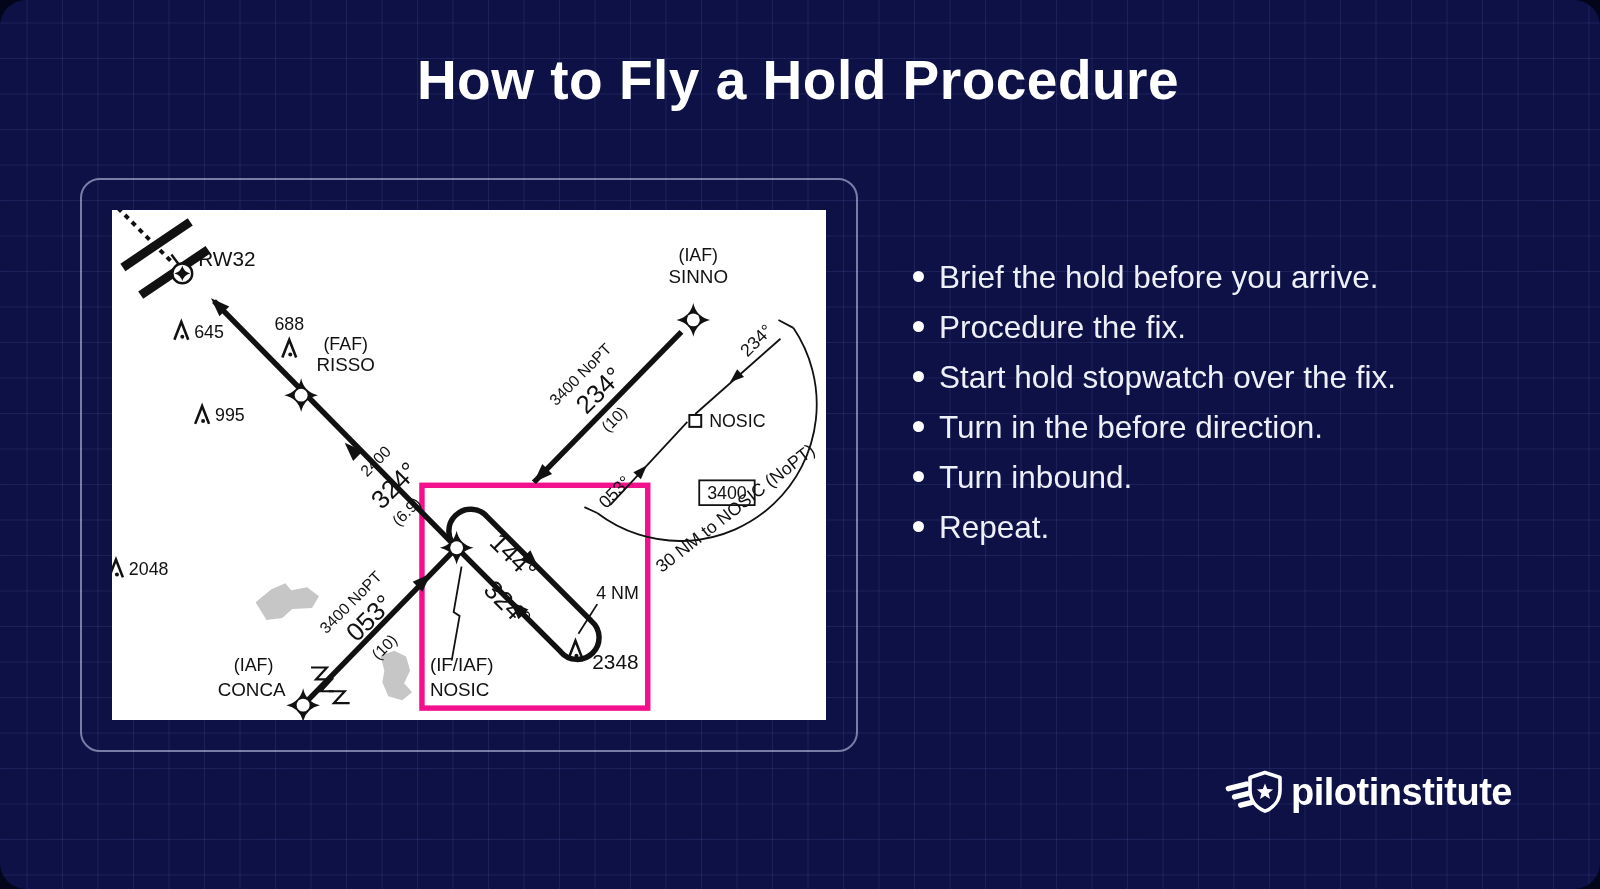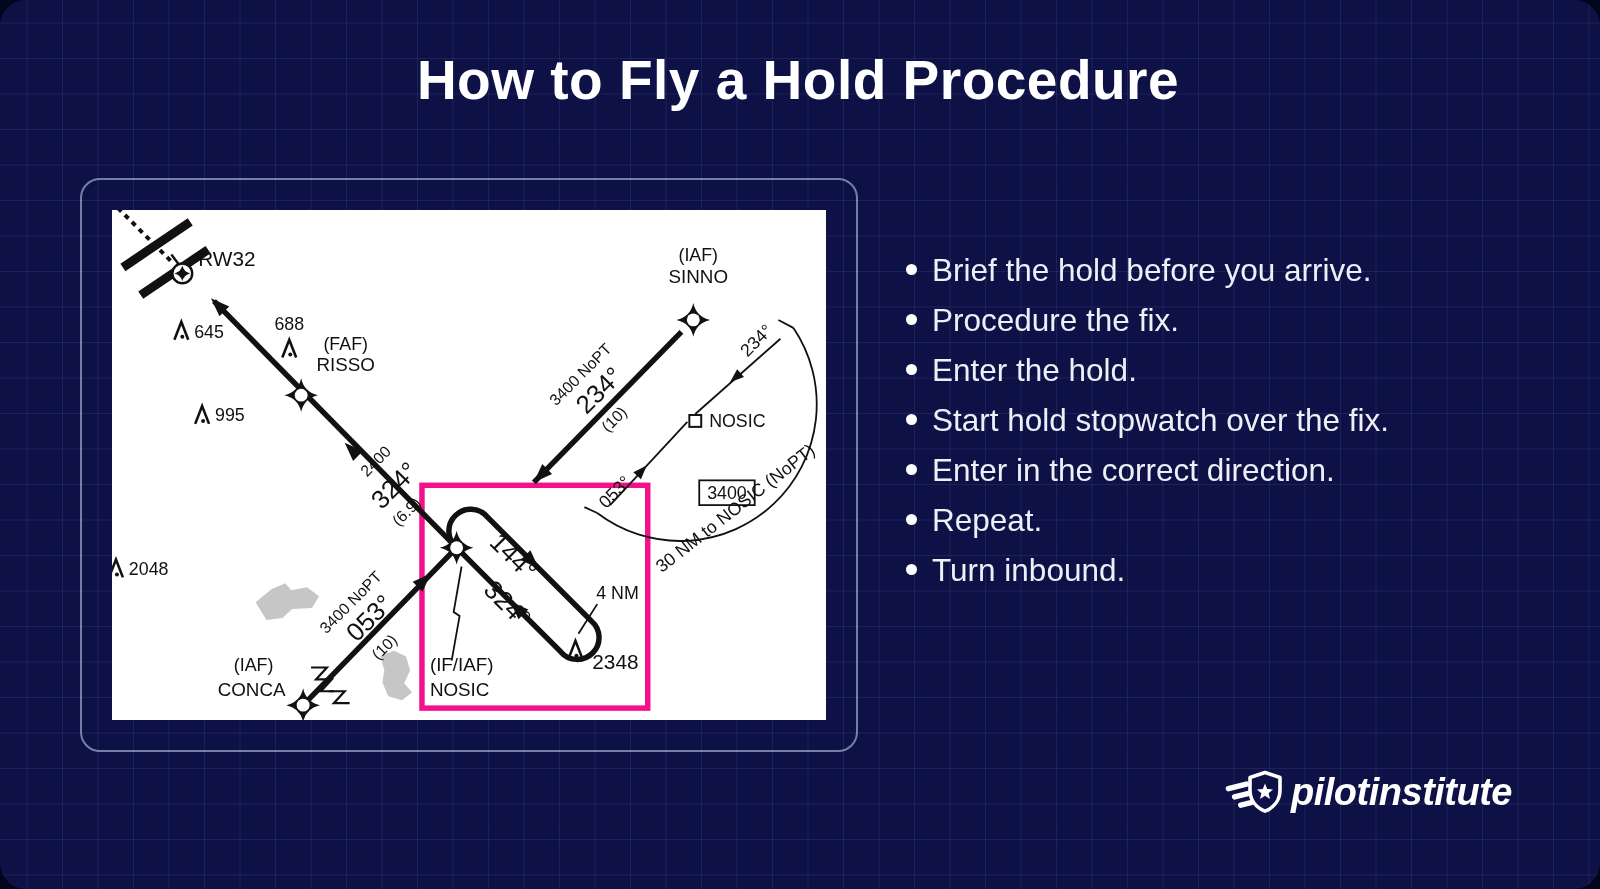--- a/index.html
+++ b/index.html
@@ -16,25 +16,25 @@
     color:#ffffff;font-size:55px;font-weight:bold;letter-spacing:.5px;
   }
   .chart-panel{
     position:absolute;left:80px;top:178px;width:778px;height:574px;box-sizing:border-box;
     border:2px solid rgba(208,216,245,.55);border-radius:20px;padding:30px;
   }
   .chart-white{width:100%;height:100%;background:#ffffff;}
   .chart-white svg{display:block;width:100%;height:100%;}
   svg text{fill:#111;}
   .steps{position:absolute;left:905px;top:244px;width:588px;}
-  .steps ul{list-style:none;margin:1px;padding:0;}
+  .steps ul{list-style:none;margin:8px;padding:0;}
   .steps li{display:flex;color:#eef0f7;font-size:31.5px;line-height:50px;}
   .dot{flex:0 0 auto;width:11px;height:11px;border-radius:50%;background:#ffffff;margin:19px 15px 0 0;}
   .logo{position:absolute;right:88px;top:768px;display:flex;align-items:center;gap:8px;}
-  .logo-text{color:#ffffff;font-size:38px;font-weight:bold;letter-spacing:-0.5px;font-style:italic;}
+  .logo-text{color:#ffffff;font-size:38px;font-weight:bold;letter-spacing:-0.5px;}
 </style>
 </head>
 <body>
 
 <div class="board">
 
   <h1 class="title">How to Fly a Hold Procedure</h1>
 
   <div class="chart-panel">
     <div class="chart-white">
@@ -210,37 +210,33 @@
       <li>
           <span class="dot"></span>
           <span>Brief the hold before you arrive.</span>
         </li>
       <li>
           <span class="dot"></span>
           <span>Procedure the fix.</span>
         </li>
       <li>
           <span class="dot"></span>
-          <span>Enter the hold.</span>
-        </li>
-      <li>
-          <span class="dot"></span>
           <span>Start hold stopwatch over the fix.</span>
         </li>
       <li>
           <span class="dot"></span>
-          <span>Enter in the correct direction.</span>
+          <span>Turn in the before direction.</span>
+        </li>
+      <li>
+          <span class="dot"></span>
+          <span>Turn inbound.</span>
         </li>
       <li>
           <span class="dot"></span>
           <span>Repeat.</span>
-        </li>
-      <li>
-          <span class="dot"></span>
-          <span>Turn inbound.</span>
         </li>
     </ul>
   </div>
 
   <div class="logo">
     <svg width="58" height="48" viewBox="0 0 58 48">
       <g fill="#ffffff" transform="rotate(-14 20 24)">
         <rect x="2" y="14" width="24" height="5.5" rx="2.7"></rect>
         <rect x="6" y="23.5" width="20" height="5.5" rx="2.7"></rect>
         <rect x="10" y="33" width="16" height="5.5" rx="2.7"></rect>

